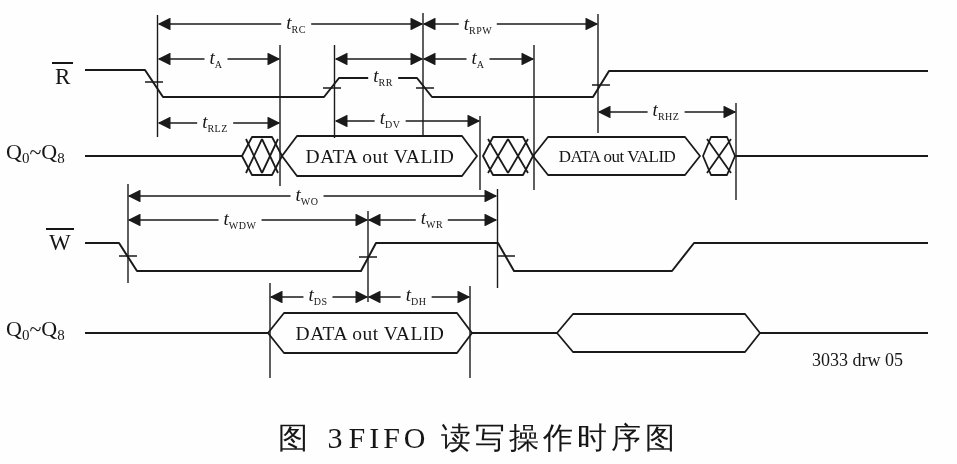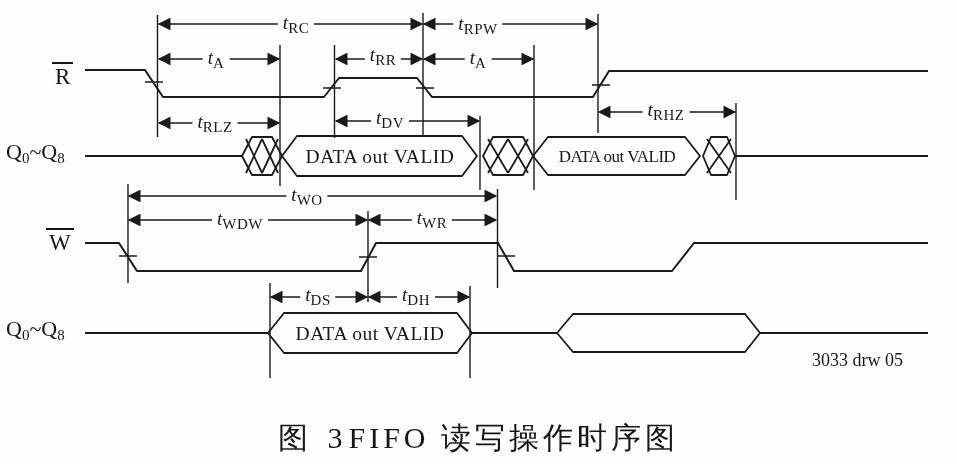--- a/index.html
+++ b/index.html
@@ -8,21 +8,21 @@
     font-family:"Liberation Serif","DejaVu Serif",serif;color:#161616;
     overflow:hidden;margin:0 auto;
   }
   #wave-svg{position:absolute;left:0;top:0;}
   
   .tl{
     position:absolute;transform:translate(-50%,-50%);
     background:#fefefe;padding:0 5px;white-space:nowrap;line-height:1;
   }
   .tl i{font-style:italic;font-size:19px;}
-  .tl sub{font-style:normal;font-size:15px;vertical-align:-4px;letter-spacing:.5px;}
+  .tl sub{font-style:normal;font-size:10px;vertical-align:-4px;letter-spacing:.5px;}
   
   .sig{position:absolute;font-size:23px;line-height:1;}
   .overbar{display:inline-block;border-top:2.5px solid #161616;padding:1px 3px 0 3px;}
   .qlbl{position:absolute;font-size:22px;line-height:1;white-space:nowrap;font-family:Liberation Serif, serif;}
   .qlbl sub{font-size:15px;vertical-align:-4px;}
   
   .bus-txt{
     position:absolute;transform:translate(-50%,-50%);
     font-size:19.5px;letter-spacing:.5px;white-space:nowrap;line-height:1;
   }
@@ -108,21 +108,21 @@
       <line x1="129" y1="220" x2="367" y2="220" marker-start="url(#ah)" marker-end="url(#ah)"></line>
       <line x1="369" y1="220" x2="496" y2="220" marker-start="url(#ah)" marker-end="url(#ah)"></line>
       <line x1="271" y1="297" x2="367" y2="297" marker-start="url(#ah)" marker-end="url(#ah)"></line>
       <line x1="369" y1="297" x2="469" y2="297" marker-start="url(#ah)" marker-end="url(#ah)"></line>
     </g>
   </svg>
 
   <span class="tl" style="left:296px;top:24px"><i>t</i><sub>RC</sub></span>
   <span class="tl" style="left:478px;top:25px"><i>t</i><sub>RPW</sub></span>
   <span class="tl" style="left:216px;top:59px"><i>t</i><sub>A</sub></span>
-  <span class="tl" style="left:383px;top:56px"><i>t</i><sub>RR</sub></span>
+  <span class="tl" style="left:383px;top:77px"><i>t</i><sub>RR</sub></span>
   <span class="tl" style="left:478px;top:59px"><i>t</i><sub>A</sub></span>
   <span class="tl" style="left:215px;top:123px"><i>t</i><sub>RLZ</sub></span>
   <span class="tl" style="left:390px;top:119px"><i>t</i><sub>DV</sub></span>
   <span class="tl" style="left:666px;top:111px"><i>t</i><sub>RHZ</sub></span>
   <span class="tl" style="left:307px;top:196px"><i>t</i><sub>WO</sub></span>
   <span class="tl" style="left:240px;top:220px"><i>t</i><sub>WDW</sub></span>
   <span class="tl" style="left:432px;top:219px"><i>t</i><sub>WR</sub></span>
   <span class="tl" style="left:318px;top:296px"><i>t</i><sub>DS</sub></span>
   <span class="tl" style="left:416px;top:296px"><i>t</i><sub>DH</sub></span>
 

